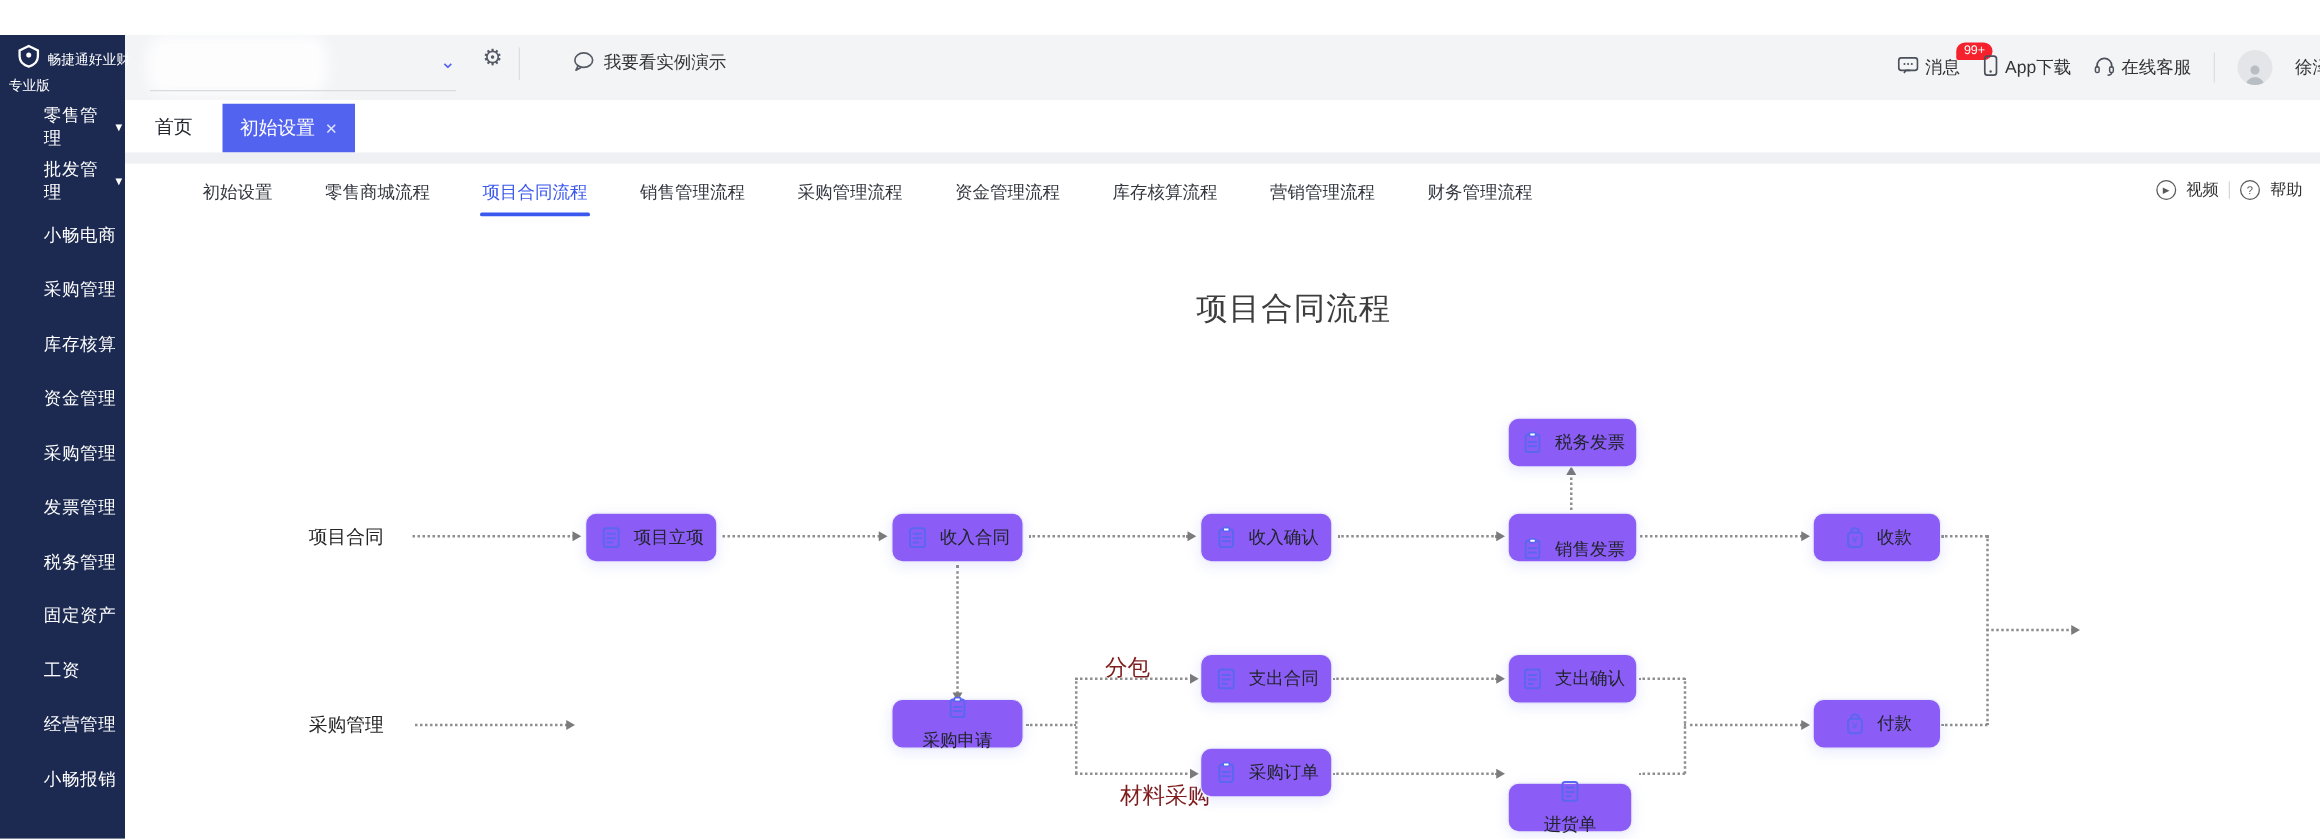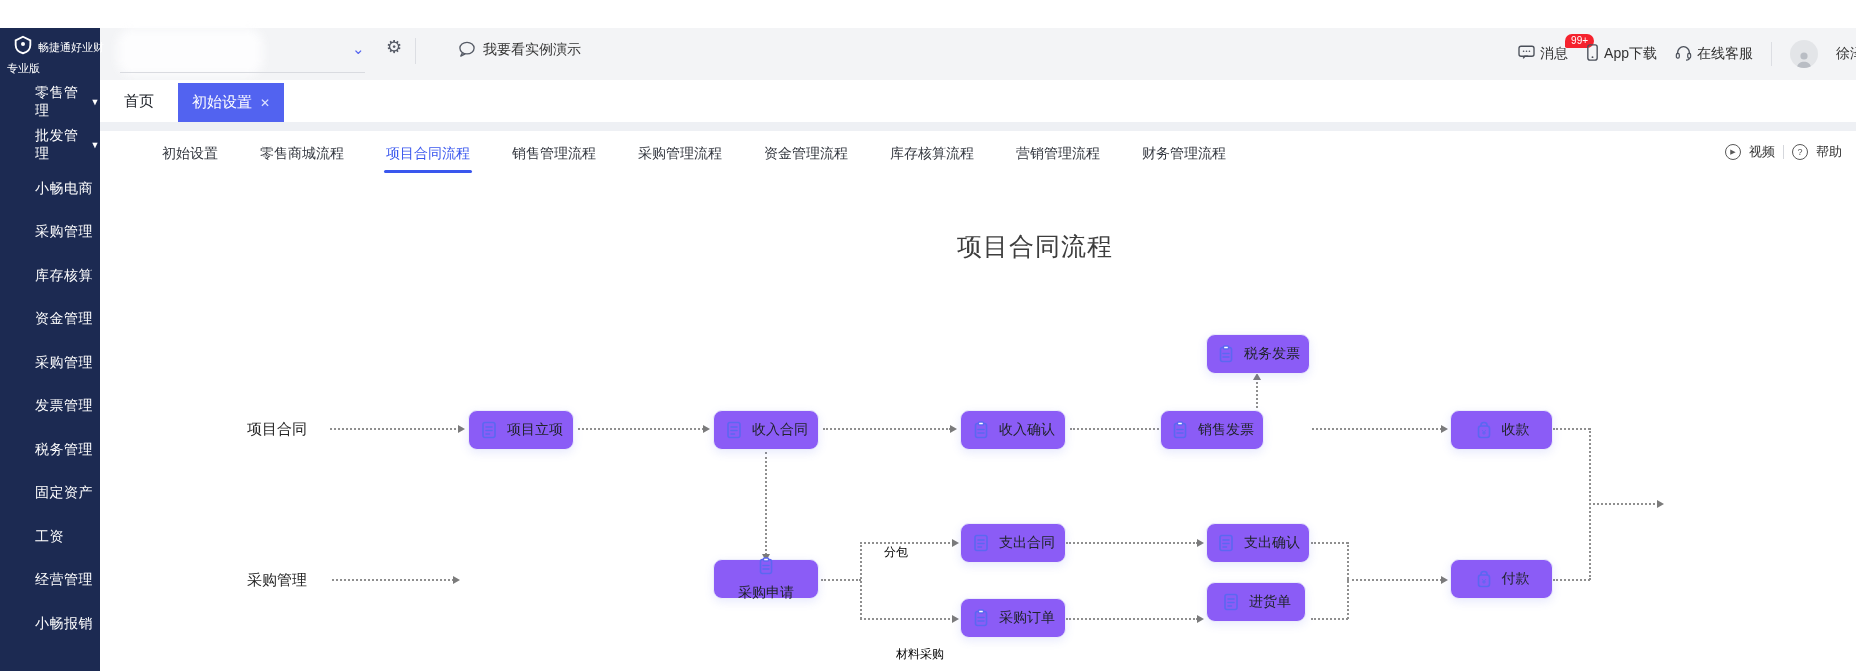--- a/index.html
+++ b/index.html
@@ -49,21 +49,21 @@
   .nav-tab.active::after { content:""; position:absolute; left:0; right:0; bottom:0; height:3px; background:#3a57ee; border-radius:2px; }
   .card-tools { position:absolute; right:14px; top:12px; display:flex; align-items:center; gap:8px; font-size:13px; color:#333; }
   .tool-sep { width:1px; height:14px; background:#d5d7dc; }
   .circle-ic { width:16px; height:16px; border:1.4px solid #595959; border-radius:50%; display:inline-flex; align-items:center; justify-content:center; font-size:9px; color:#595959; }
 
   
   .flow-title { position:absolute; left:880px; top:230px; width:310px; text-align:center; font-size:25px; color:#3d3d3d; font-weight:500; letter-spacing:1px; }
   .fn { position:absolute; height:40px; background:#8b5cf6; border:1px solid #ecedfb; border-radius:9px; box-shadow:0 3px 10px rgba(96,110,240,.14); display:flex; align-items:center; justify-content:center; gap:8px; font-size:14px; color:#20242b; cursor:pointer; }
   .fn svg { display:block; }
   .flabel { position:absolute; font-size:15px; color:#262626; }
-  .blabel { position:absolute; font-size:12px; color:#000000;margin-top:22px; }
+  .blabel { position:absolute; font-size:18px; color:#7f1d1d; }
   .hl { position:absolute; height:0; border-top:2px dotted #8f8f8f; }
   .vl { position:absolute; width:0; border-left:2px dotted #8f8f8f; }
   .ar { position:absolute; width:0; height:0; }
   .ar.r { border-top:4px solid transparent; border-bottom:4px solid transparent; border-left:7px solid #7b7b7b; }
   .ar.u { border-left:4px solid transparent; border-right:4px solid transparent; border-bottom:7px solid #7b7b7b; }
   .ar.d { border-left:4px solid transparent; border-right:4px solid transparent; border-top:7px solid #7b7b7b; }
 </style>
 </head>
 <body>
 
@@ -281,21 +281,21 @@
   <div class="fn" style="left:960px;top:410px;width:106px;">
       <span class="nicon">
         <svg width="20" height="20" viewBox="0 0 20 20">
           <rect x="4.5" y="3.5" width="11" height="14" rx="2" fill="none" stroke="#5b67f1" stroke-width="1.6"></rect>
           <rect x="7.5" y="2" width="5" height="3" rx="1" fill="#fff" stroke="#5b67f1" stroke-width="1.4"></rect>
           <path d="M7 9.5h6M7 13h6" stroke="#5b67f1" stroke-width="1.6" stroke-linecap="round"></path>
         </svg>
       </span>
       <span>收入确认</span>
     </div>
-  <div class="fn" style="left:1160px;top:410px;width:104px;">
+  <div class="fn" style="left:1206px;top:410px;width:104px;align-items:flex-end;">
       <span class="nicon">
         <svg width="20" height="20" viewBox="0 0 20 20">
           <rect x="4.5" y="3.5" width="11" height="14" rx="2" fill="none" stroke="#5b67f1" stroke-width="1.6"></rect>
           <rect x="7.5" y="2" width="5" height="3" rx="1" fill="#fff" stroke="#5b67f1" stroke-width="1.4"></rect>
           <path d="M7 9.5h6M7 13h6" stroke="#5b67f1" stroke-width="1.6" stroke-linecap="round"></path>
         </svg>
       </span>
       <span>销售发票</span>
     </div>
   <div class="fn" style="left:1206px;top:334px;width:104px;">
@@ -359,21 +359,21 @@
   <div class="fn" style="left:960px;top:598px;width:106px;">
       <span class="nicon">
         <svg width="20" height="20" viewBox="0 0 20 20">
           <rect x="4.5" y="3.5" width="11" height="14" rx="2" fill="none" stroke="#5b67f1" stroke-width="1.6"></rect>
           <rect x="7.5" y="2" width="5" height="3" rx="1" fill="#fff" stroke="#5b67f1" stroke-width="1.4"></rect>
           <path d="M7 9.5h6M7 13h6" stroke="#5b67f1" stroke-width="1.6" stroke-linecap="round"></path>
         </svg>
       </span>
       <span>采购订单</span>
     </div>
-  <div class="fn" style="left:1206px;top:582px;width:100px;">
+  <div class="fn" style="left:1206px;top:626px;width:100px;flex-direction:column;">
       <span class="nicon">
         <svg width="20" height="20" viewBox="0 0 20 20">
           <rect x="4" y="2.5" width="12" height="15" rx="2" fill="none" stroke="#5b67f1" stroke-width="1.6"></rect>
           <path d="M7 7h6M7 10.5h6M7 14h3.5" stroke="#5b67f1" stroke-width="1.6" stroke-linecap="round"></path>
         </svg>
       </span>
       <span>进货单</span>
     </div>
 
 </div>

